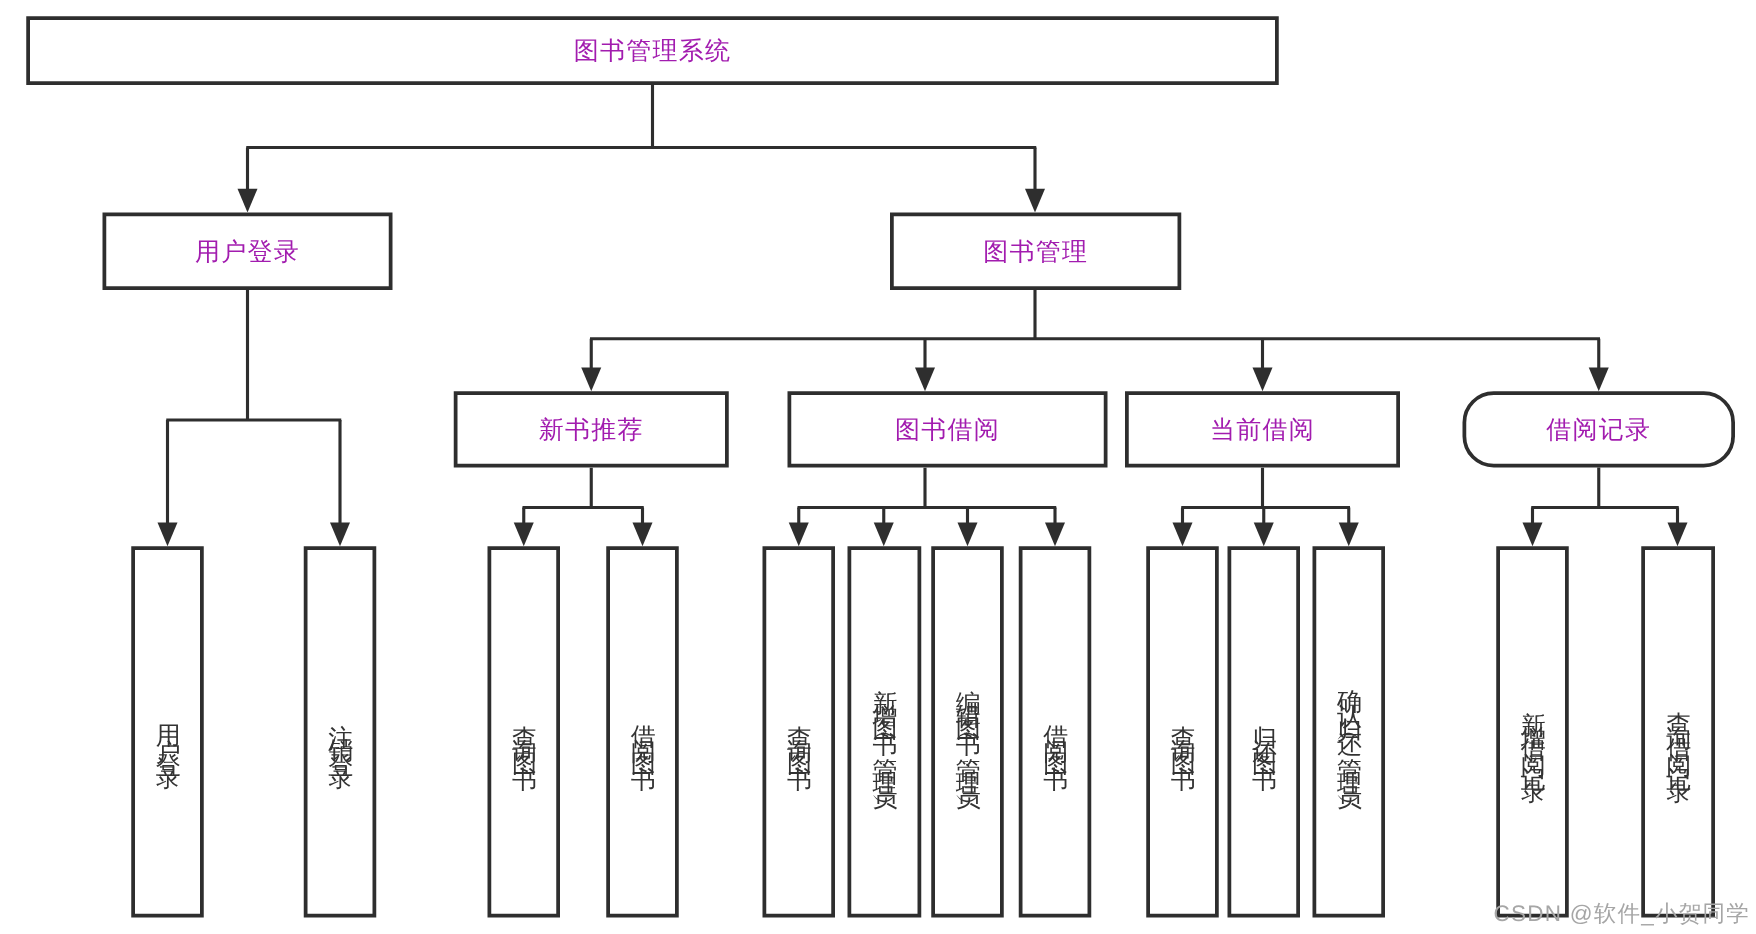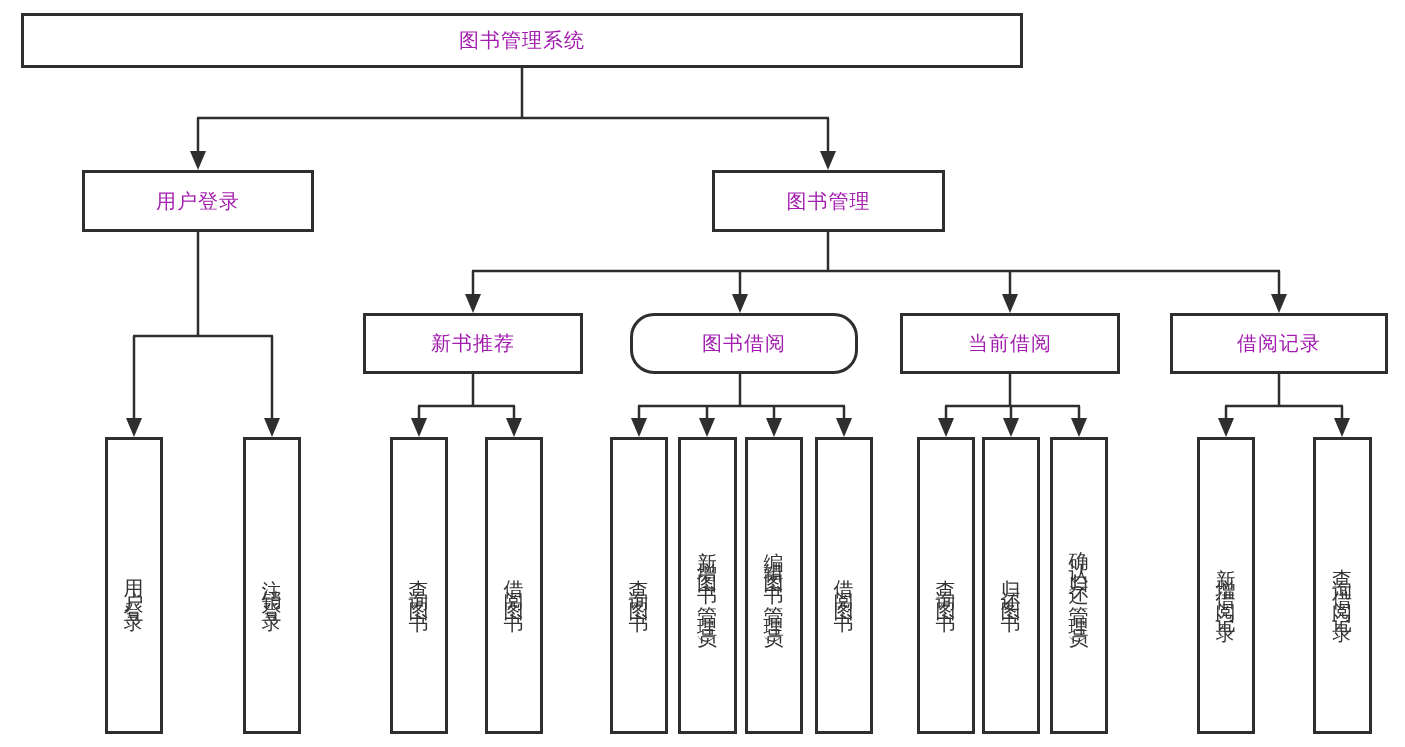--- a/index.html
+++ b/index.html
@@ -145,27 +145,27 @@
   <div class="box" style="left:82px; top:170px; width:232px; height:62px;">
     <span>用户登录</span>
   </div>
   <div class="box" style="left:712px; top:170px; width:233px; height:62px;">
     <span>图书管理</span>
   </div>
 
   <div class="box" style="left:363px; top:313px; width:220px; height:61px;">
     <span>新书推荐</span>
   </div>
-  <div class="box" style="left:630px; top:313px; width:228px; height:61px;border-radius:24px;">
+  <div class="box" style="left:630px; top:313px; width:256px; height:61px;">
     <span>图书借阅</span>
   </div>
   <div class="box" style="left:900px; top:313px; width:220px; height:61px;justify-content:center;">
     <span>当前借阅</span>
   </div>
-  <div class="box" style="left:1170px; top:313px; width:218px; height:61px;">
+  <div class="box" style="left:1170px; top:313px; width:218px; height:61px;border-radius:25px;">
     <span>借阅记录</span>
   </div>
 
   <div class="vbox" style="left:105px; top:437px; width:58px; height:297px;">
     <span class="vtext">用户登录</span>
   </div>
   <div class="vbox" style="left:243px; top:437px; width:58px; height:297px;">
     <span class="vtext">注销登录</span>
   </div>
 
@@ -199,14 +199,15 @@
     <span class="vtext">确认归还（管理员）</span>
   </div>
 
   <div class="vbox" style="left:1197px; top:437px; width:58px; height:297px;">
     <span class="vtext">新增借阅记录</span>
   </div>
   <div class="vbox" style="left:1313px; top:437px; width:59px; height:297px;">
     <span class="vtext">查询借阅记录</span>
   </div>
 
+  <div class="watermark">CSDN @软件_小贺同学</div>
 
 </div>
 
 </body></html>

